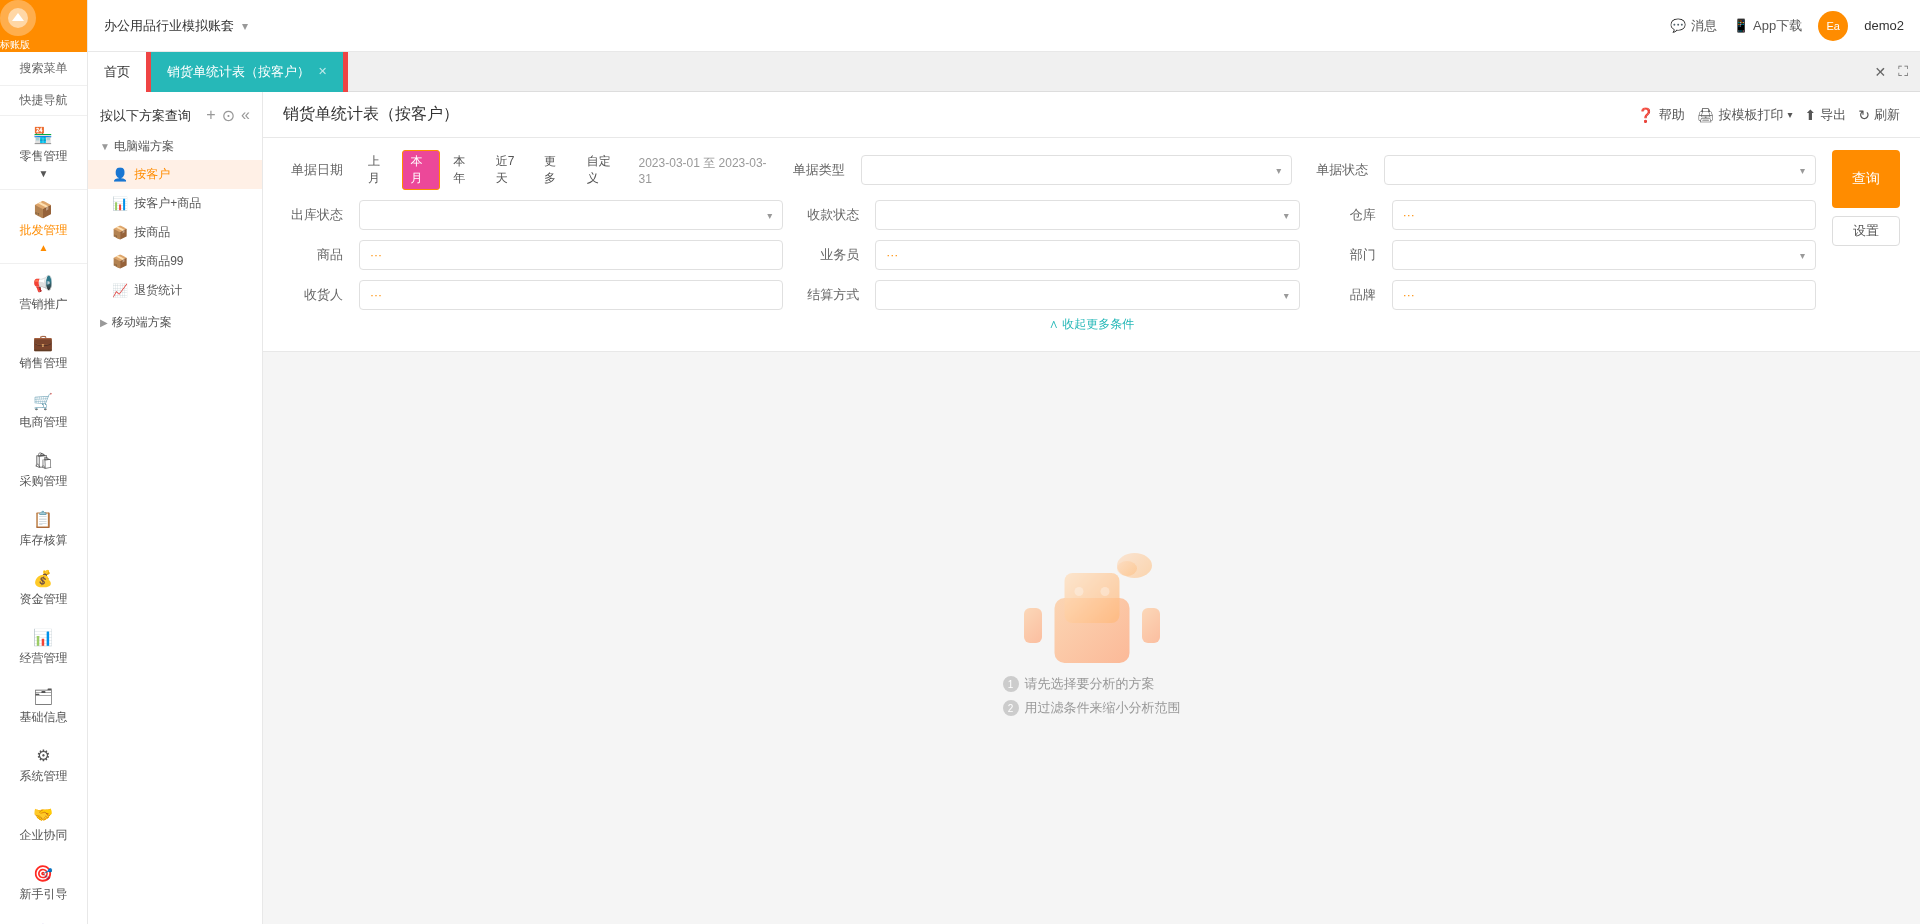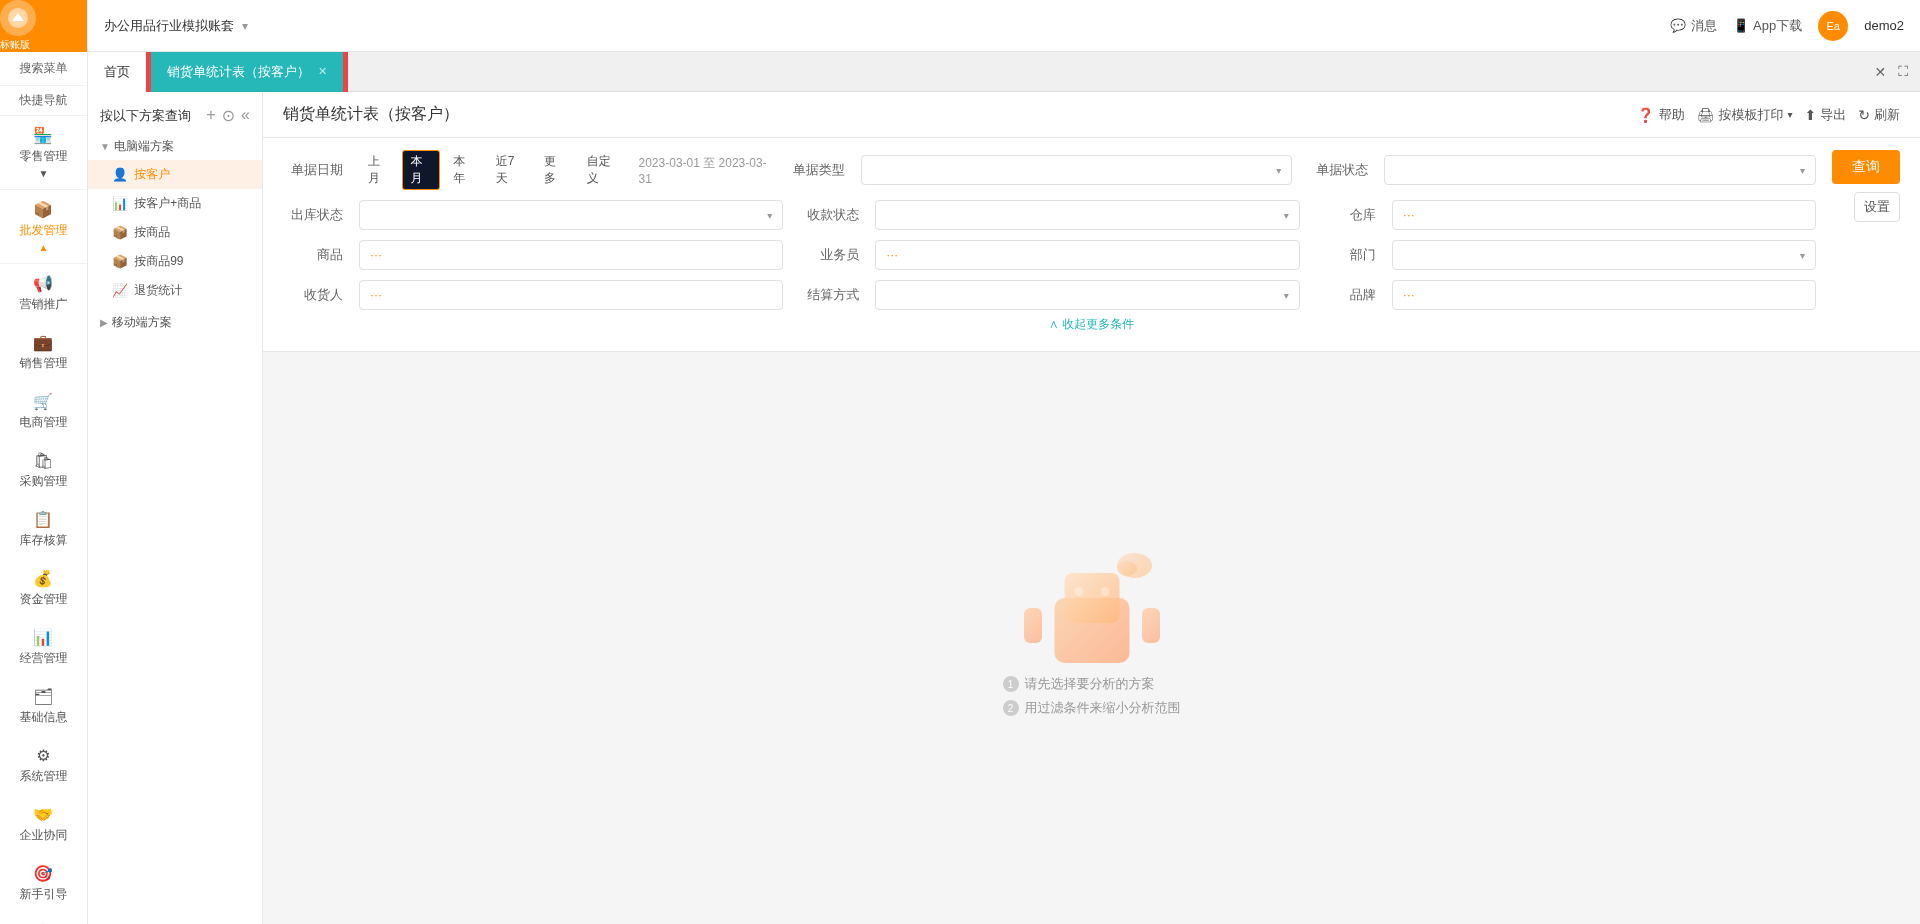--- a/index.html
+++ b/index.html
@@ -68,30 +68,30 @@
     .page-action .icon { font-size: 14px; }
 
     
     .filter-area { background: #fff; padding: 12px 20px; border-bottom: 1px solid #e8e8e8; }
     .filter-row { display: flex; align-items: center; gap: 16px; margin-bottom: 10px; }
     .filter-row:last-child { margin-bottom: 0; }
     .filter-label { min-width: 60px; font-size: 13px; color: #666; text-align: right; flex-shrink: 0; }
     .filter-control { flex: 1; display: flex; align-items: center; gap: 8px; }
     .date-btns { display: flex; align-items: flex-end; gap: 4px; }
     .date-btn { padding: 2px 8px; font-size: 12px; border-radius: 3px; cursor: pointer; color: #555; border: 1px solid transparent; }
-    .date-btn.active { background: #0f172a; color: #fff; border-color: #ff8c00; }
+    .date-btn.active { background: #ec4899; color: #fff; border-color: #ff8c00; }
     .date-range { font-size: 12px; color: #999; margin-left: 4px; }
     .select-control { flex: 1; height: 30px; border: 1px solid #e0e0e0; border-radius: 4px; background: #fff; display: flex; align-items: center; justify-content: space-between; padding: 0 10px; cursor: pointer; font-size: 13px; color: #ccc; }
     .select-control .select-arrow { font-size: 10px; color: #999; }
     .select-control .select-more { color: #ff8c00; font-size: 12px; }
     .collapse-bar { text-align: center; padding: 6px; cursor: pointer; color: #26b8b8; font-size: 12px; }
 
     
-    .query-btn { background: #ff8c00; color: #fff; border: none; padding: 8px 20px; border-radius: 4px; cursor: pointer; font-size: 14px; }
-    .settings-btn { background: #fff; color: #555; border: 1px solid #ddd; padding: 5px 9px; border-radius: 4px; cursor: pointer; font-size: 13px; margin-top: 4px; }
+    .query-btn { background: #ff8c00; color: #fff; border: none; padding: 20px 20px; border-radius: 4px; cursor: pointer; font-size: 14px; }
+    .settings-btn { background: #fff; color: #555; border: 1px solid #ddd; padding: 5px 20px; border-radius: 4px; cursor: pointer; font-size: 13px; margin-top: 4px; }
     .action-buttons { display: flex; flex-direction: column; align-items: flex-end; gap: 4px; }
 
     
     .main-content { flex: 1; display: flex; flex-direction: column; align-items: center; justify-content: center; }
     .empty-state { display: flex; flex-direction: column; align-items: center; gap: 12px; }
     .empty-tips { font-size: 13px; color: #999; }
     .empty-tips .tip-item { display: flex; align-items: center; gap: 6px; margin-bottom: 6px; }
     .tip-num { width: 16px; height: 16px; border-radius: 50%; background: #ccc; color: #fff; font-size: 10px; display: flex; align-items: center; justify-content: center; flex-shrink: 0; }
   </style>
 </head>

